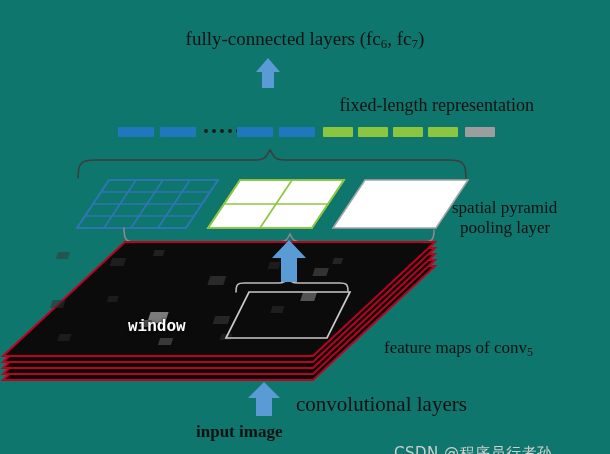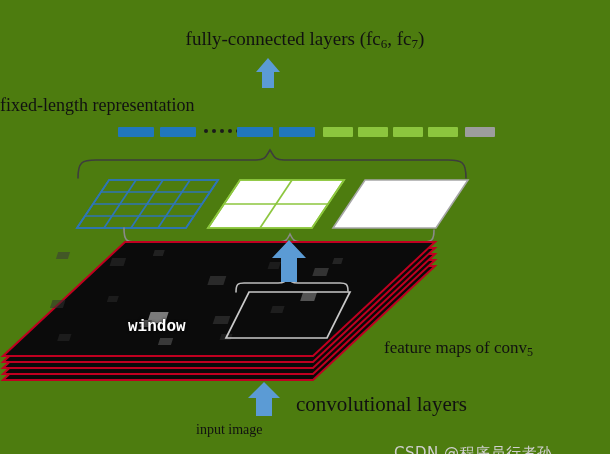--- a/index.html
+++ b/index.html
@@ -4,21 +4,21 @@
 <style>
   html, body {
     margin: 0;
     padding: 0;
     background: #ffffff;
   }
   #stage {
     position: relative;
     width: 610px;
     height: 454px;
-    background: #4d7c0f;
+    background: #0f766e;
     overflow: hidden;
     font-family: "Liberation Serif", "DejaVu Serif", serif;
   }
   .abs { position: absolute; }
 
   
   .label {
     color: #111111;
     font-family: "Liberation Serif", "DejaVu Serif", serif;
     white-space: nowrap;
@@ -28,21 +28,21 @@
     left: 0; top: 28px;
     width: 610px;
     text-align: center;
     font-size: 19px;
   }
   #fc-label .sub { font-size: 13px; vertical-align: -3px; }
 
   #fixed-label {
     left: 0; top: 95px;
     width: 534px;
-    text-align: left;
+    text-align: right;
     font-size: 18px;
   }
 
   #spp-label {
     left: 452px; top: 198px;
     font-size: 17px;
     text-align: left;
   }
   #spp-label .l2 { padding-left: 8px; display: block; }
 
@@ -53,21 +53,22 @@
   }
   #fmaps-label .sub { font-size: 12px; vertical-align: -3px; }
 
   #conv-label {
     left: 296px; top: 392px;
     font-size: 21px;
   }
 
   #input-label {
     left: 196px; top: 422px;
-    font-size: 14px;
+    font-size: 17px;
+    font-weight: bold;
   }
 
   #window-label {
     left: 128px; top: 318px;
     font-size: 16px;
     font-weight: bold;
     color: #ffffff;
     font-family: Liberation Mono, monospace;
     text-shadow: 0 0 3px rgba(0,0,0,0.9);
   }
@@ -236,20 +237,24 @@
     <div class="bar" style="left:240px; width:30px; background:#8cc63e;"></div>
     <div class="bar" style="left:275px; width:30px; background:#8cc63e;"></div>
     <div class="bar" style="left:310px; width:30px; background:#8cc63e;"></div>
     <div class="bar" style="left:347px; width:30px; background:#9d9d9d;"></div>
   </div>
 
   <div id="fc-label" class="abs label"><span>fully-connected layers (fc</span><span class="sub">6</span><span>, fc</span><span class="sub">7</span><span>)</span></div>
 
   <div id="fixed-label" class="abs label">fixed-length representation</div>
 
+  <div id="spp-label" class="abs label">
+    <span>spatial pyramid</span>
+    <span class="l2">pooling layer</span>
+  </div>
 
   <div id="fmaps-label" class="abs label"><span>feature maps of conv</span><span class="sub">5</span></div>
 
   <div id="window-label" class="abs label">window</div>
 
   <div id="conv-label" class="abs label">convolutional layers</div>
 
   <div id="input-label" class="abs label">input image</div>
 
   <div id="watermark" class="abs label">CSDN @程序员行者孙</div>

